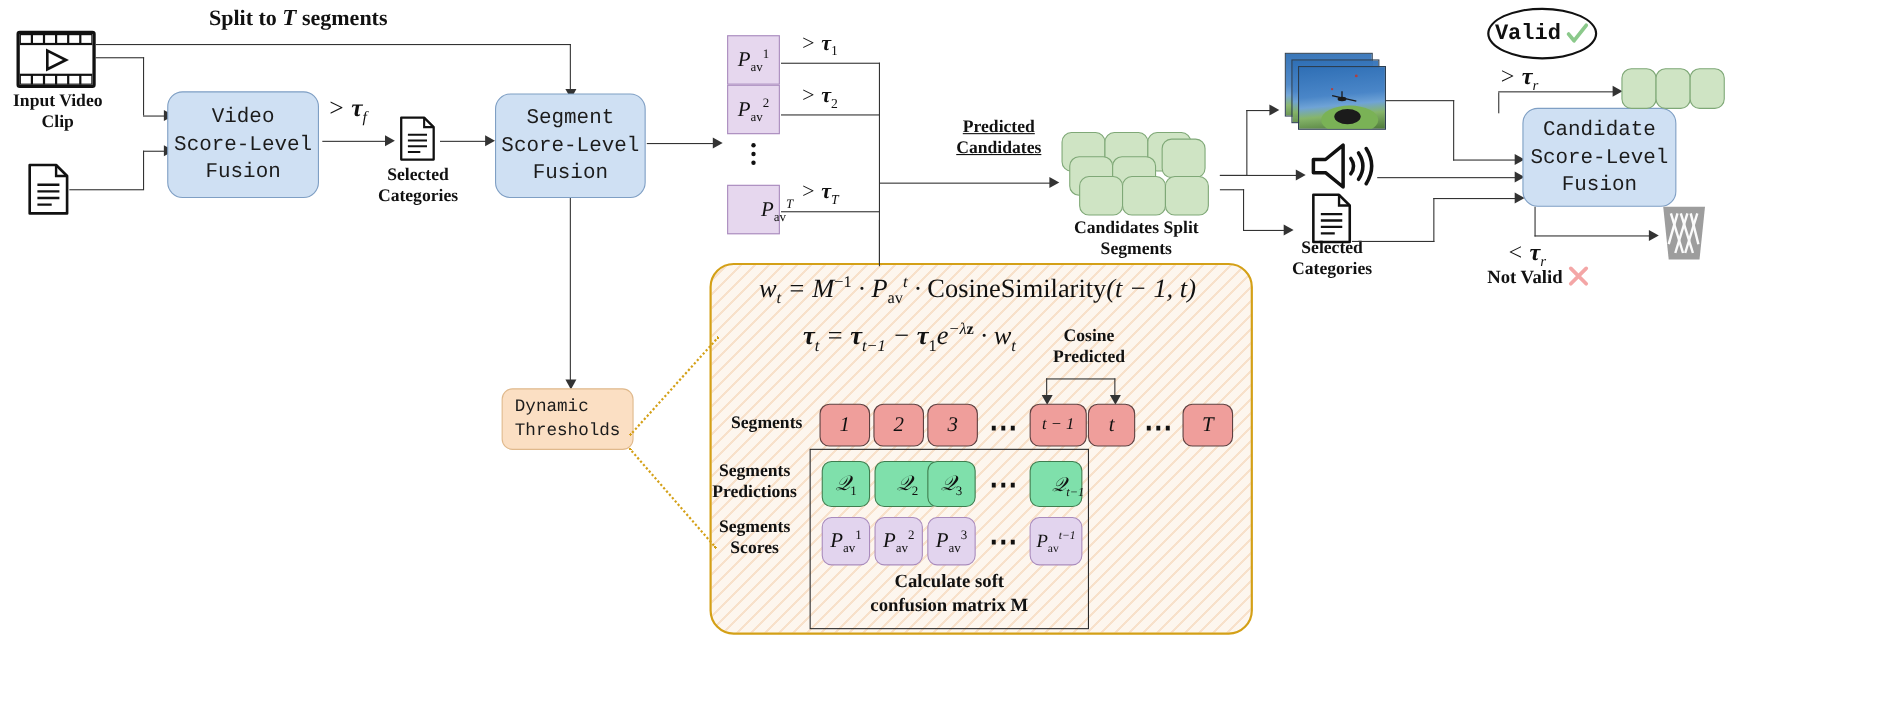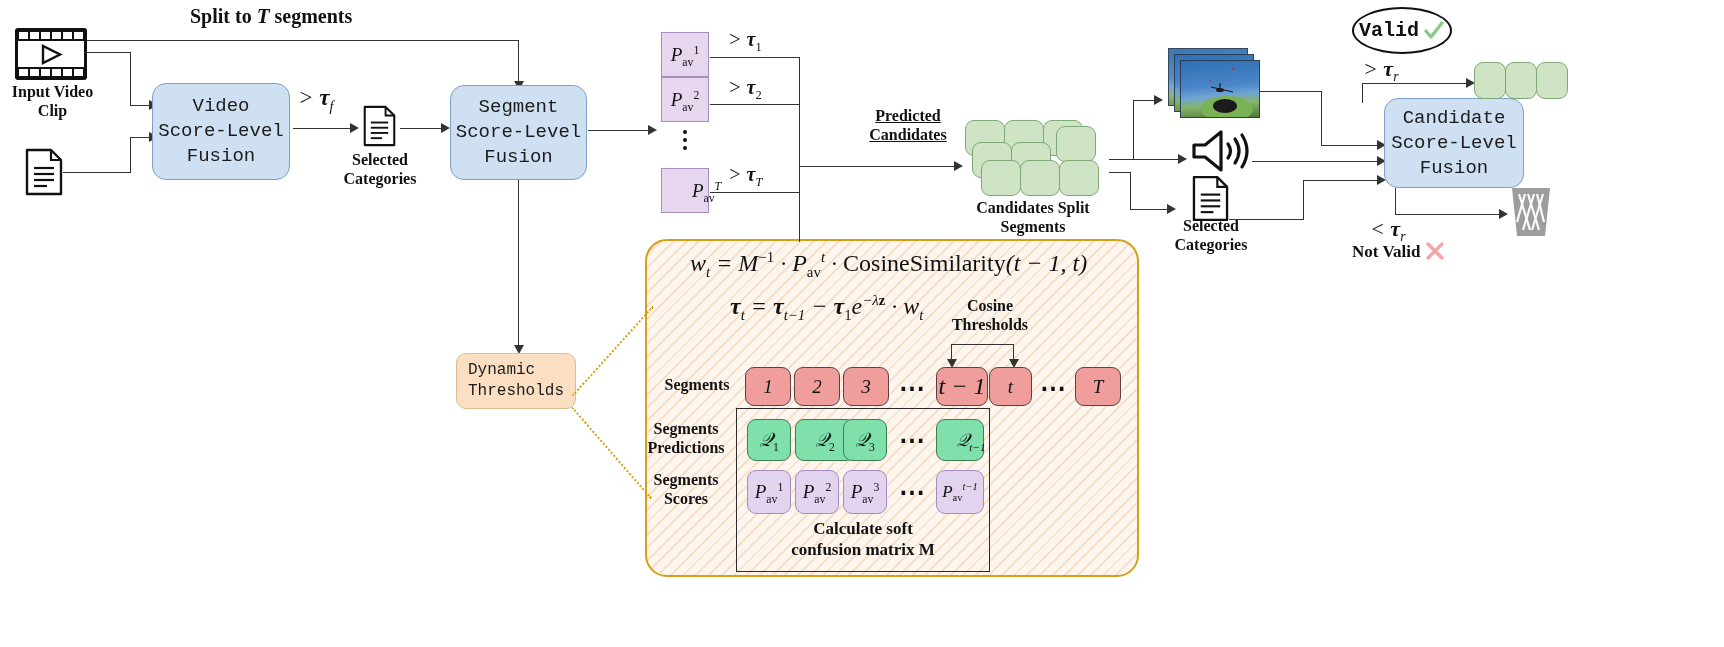--- a/index.html
+++ b/index.html
@@ -338,41 +338,41 @@
 
 <div class="abs math" style="left:690px;top:250px;font-size:24px;white-space:nowrap;">
   w<sub class="si">t</sub> = M<sup class="s">−1</sup> · P<sub class="s">av</sub><sup class="si">t</sup> · <span class="mathup">CosineSimilarity</span>(t − 1, t)
 </div>
 
 <div class="abs math" style="left:730px;top:293px;font-size:24px;white-space:nowrap;">
   <span class="tau">τ</span><sub class="si">t</sub> = <span class="tau">τ</span><sub class="si">t−1</sub> − <span class="tau">τ</span><sub class="s">1</sub>e<sup class="si">−λ<span class="mathup" style="font-weight:bold;">z</span></sup> · w<sub class="si">t</sub>
 </div>
 
 <div class="abs bold ctr" style="left:945px;top:296px;width:90px;font-size:16px;line-height:19px;white-space:pre-line;">Cosine
-Thresholds</div>
+Predicted</div>
 <div class="abs hline" style="left:951px;top:344px;width:63px;"></div>
 <div class="abs vline" style="left:951px;top:344px;height:17px;"></div>
 <div class="abs vline" style="left:1013px;top:344px;height:17px;"></div>
 <div class="abs arrow-d" style="left:947px;top:359px;"></div>
 <div class="abs arrow-d" style="left:1009px;top:359px;"></div>
 
 <div class="abs bold" style="left:657px;top:375px;width:80px;font-size:16px;line-height:19px;text-align:center;">Segments</div>
 
 <div class="abs redseg" style="left:745px;top:367px;width:46px;height:39px;">
   <span class="math" style="font-size:19px;">1</span>
 </div>
 <div class="abs redseg" style="left:794px;top:367px;width:46px;height:39px;">
   <span class="math" style="font-size:19px;">2</span>
 </div>
 <div class="abs redseg" style="left:843px;top:367px;width:46px;height:39px;">
   <span class="math" style="font-size:19px;">3</span>
 </div>
 <div class="abs hdots" style="left:899px;top:376px;">⋯</div>
 <div class="abs redseg" style="left:936px;top:367px;width:52px;height:39px;">
-  <span class="math" style="font-size:24px;">t − 1</span>
+  <span class="math" style="font-size:15px;">t − 1</span>
 </div>
 <div class="abs redseg" style="left:989px;top:367px;width:43px;height:39px;">
   <span class="math" style="font-size:19px;">t</span>
 </div>
 <div class="abs hdots" style="left:1040px;top:376px;">⋯</div>
 <div class="abs redseg" style="left:1075px;top:367px;width:46px;height:39px;">
   <span class="math" style="font-size:19px;">T</span>
 </div>
 
 <div class="abs tblbox" style="left:736px;top:408px;width:254px;height:164px;"></div>

